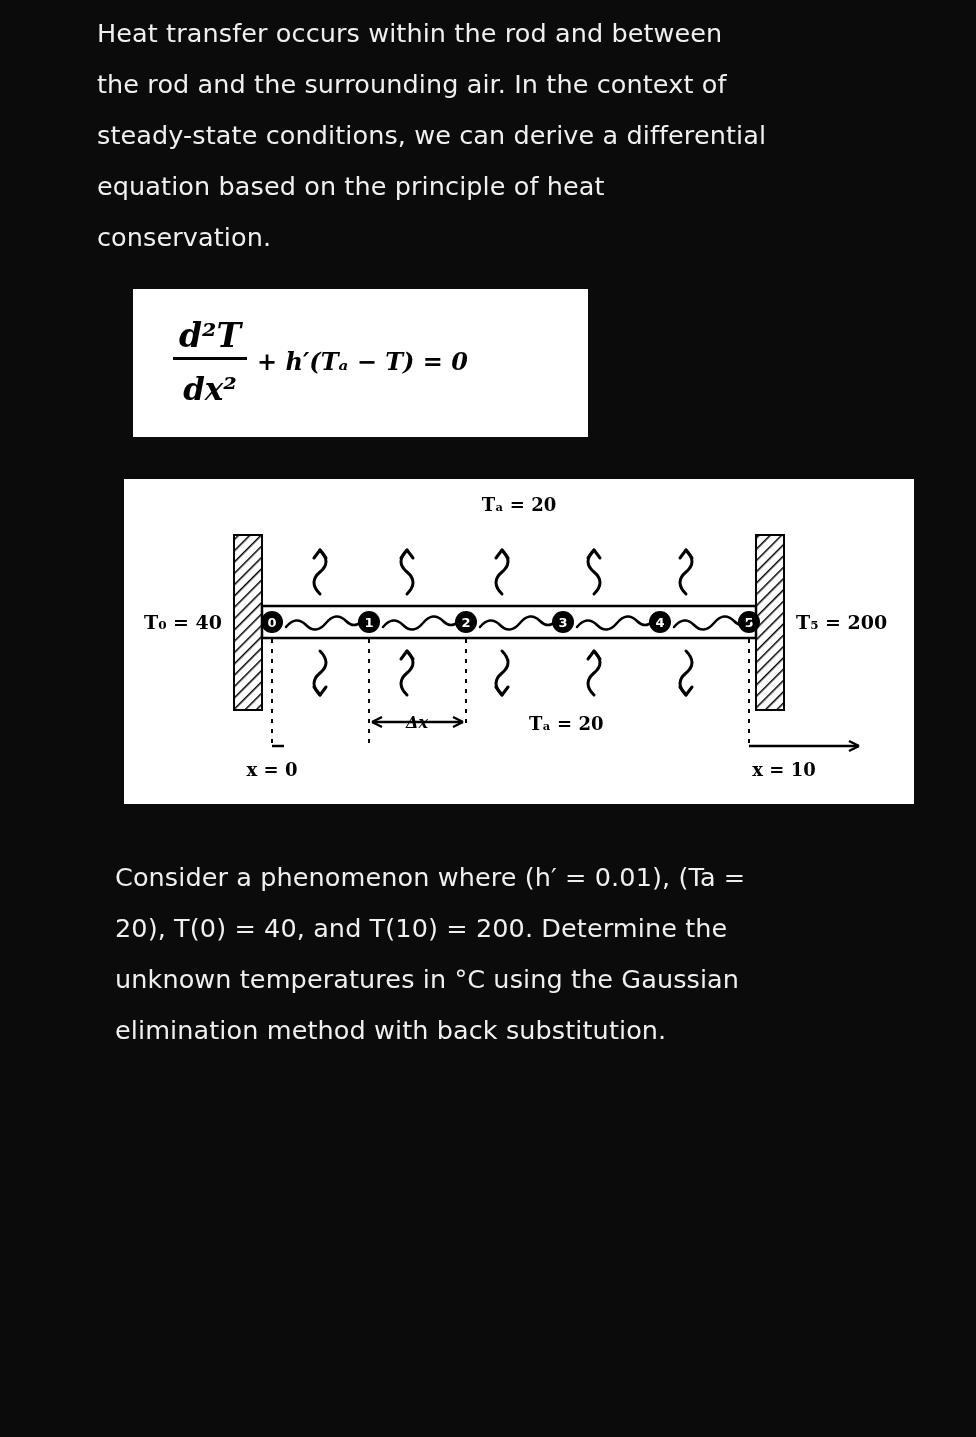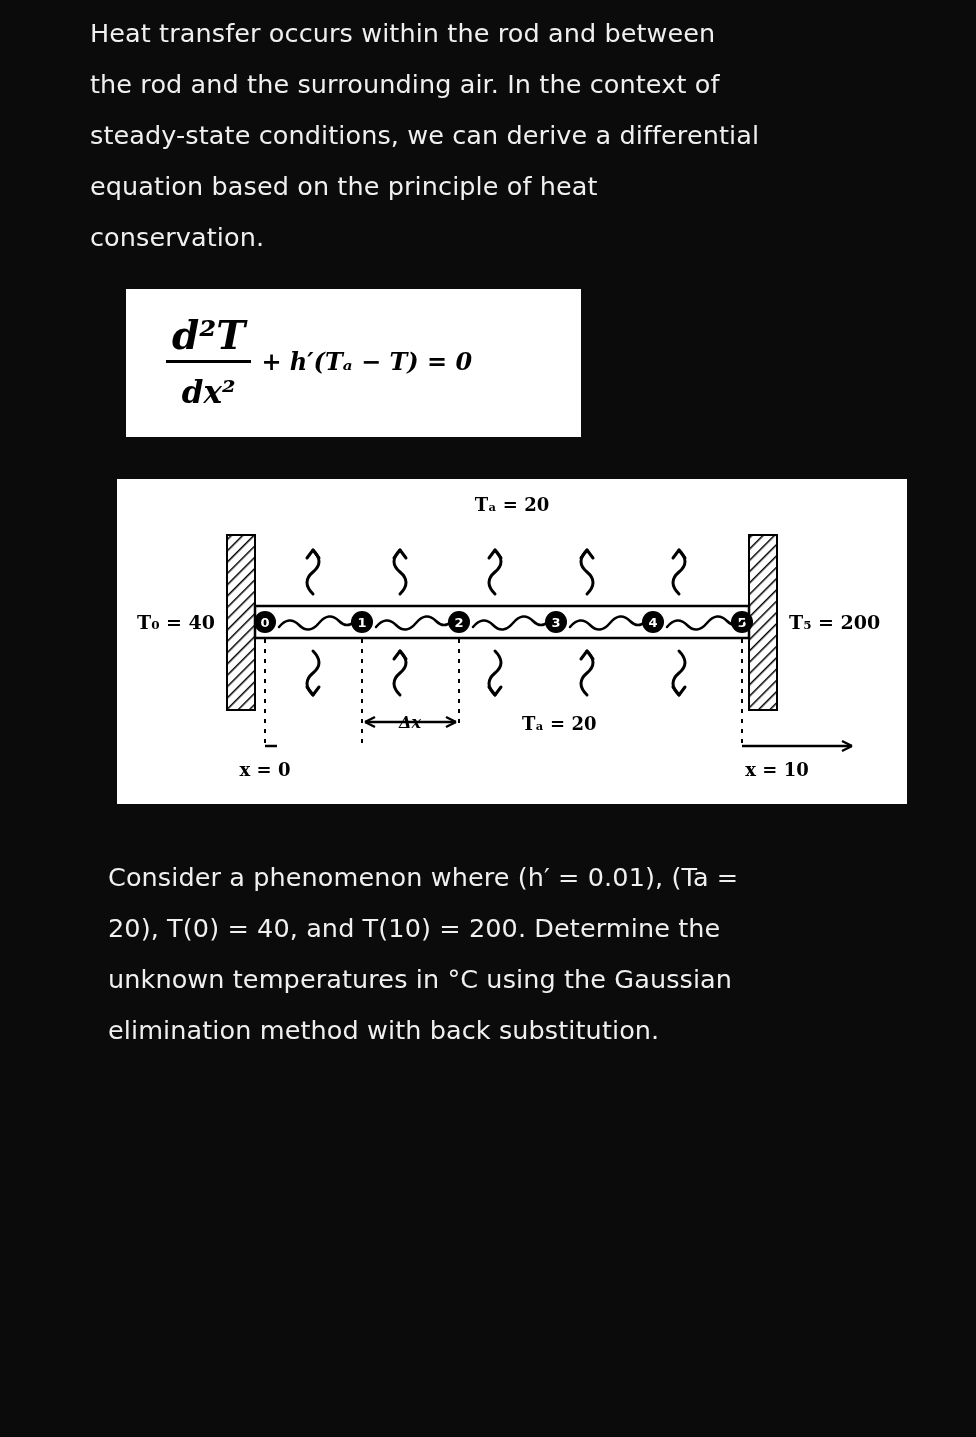--- a/index.html
+++ b/index.html
@@ -17,21 +17,21 @@
   .page {
     position: relative;
     width: 976px;
     height: 1437px;
     background: #0b0b0b;
     padding: 0;
     box-sizing: border-box;
   }
   .content {
     position: absolute;
-    left: 8px;
+    left: 15px;
     top: 0;
     width: 824px;
     padding: 8px 70px 0 82px;
     box-sizing: border-box;
   }
   p.para {
     font-size: 25.5px;
     line-height: 51px;
     letter-spacing: 0.1px;
     margin: 0 0 26px 0;
@@ -61,21 +61,21 @@
     font-size: 32px;
   }
   .frac {
     display: inline-flex;
     flex-direction: column;
     align-items: center;
     margin-right: 10px;
   }
   .frac .num {
     padding: 0 6px 2px 6px;
-    font-size: 39px;
+    font-size: 33px;
   }
   .frac .bar {
     width: 100%;
     height: 3px;
     background: #000;
   }
   .frac .den {
     padding: 11px 6px 0 6px;
     font-size: 31px;
   }

